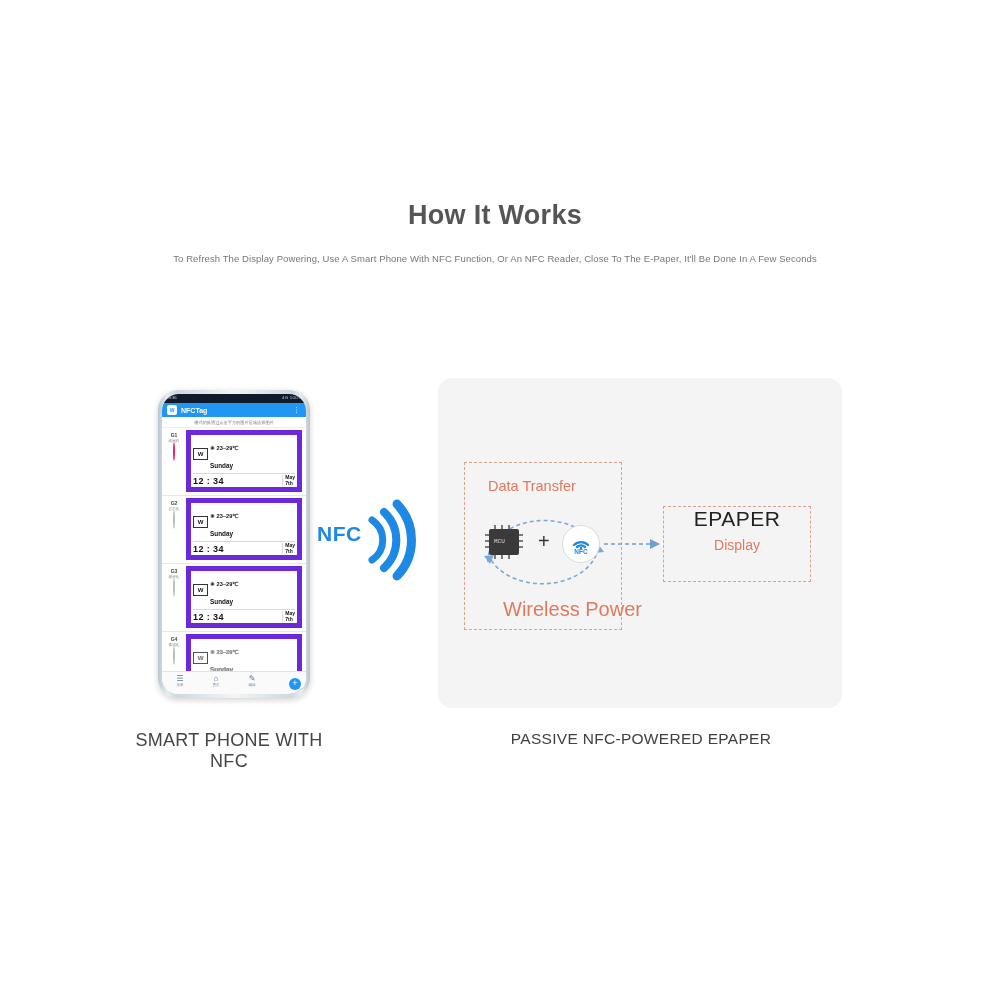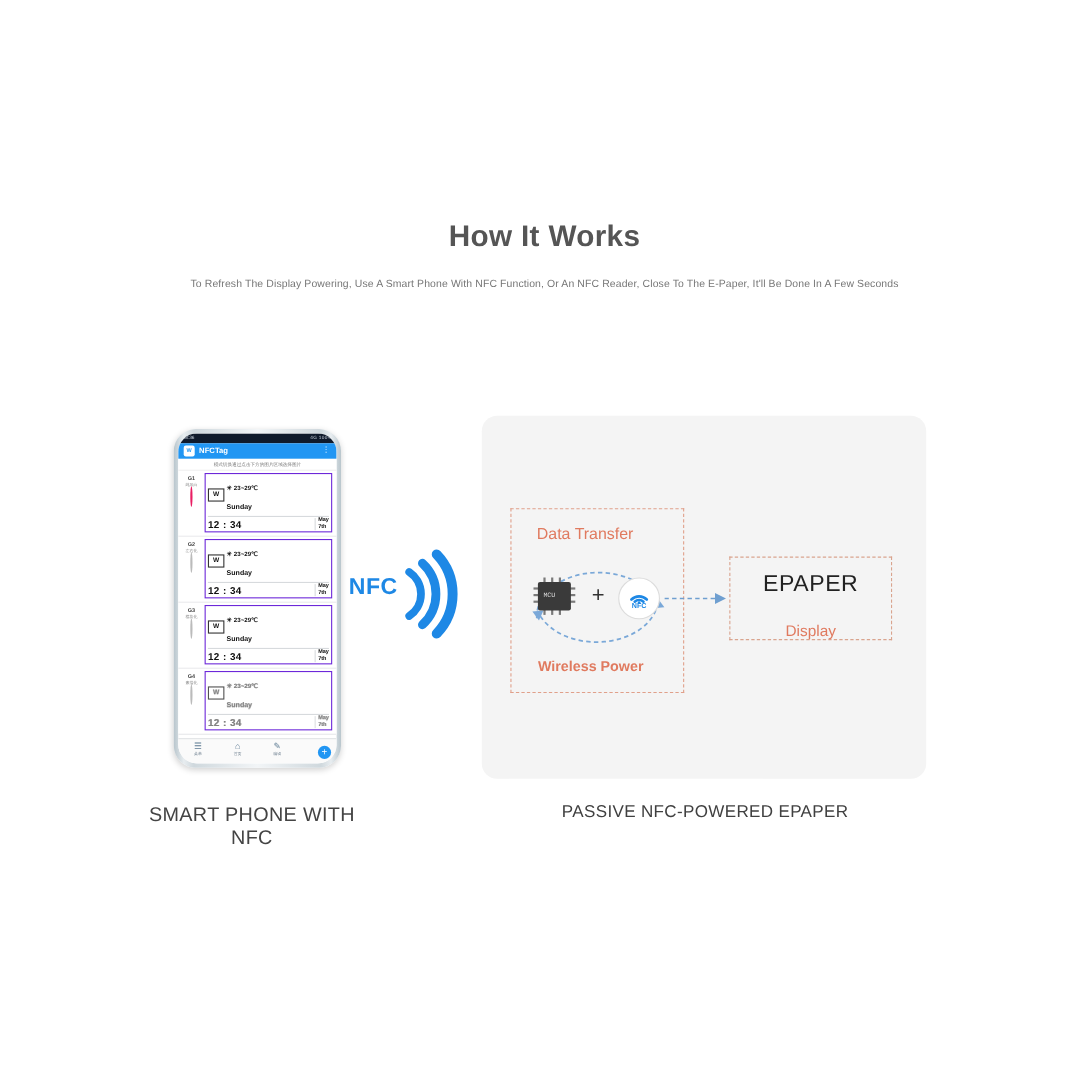--- a/index.html
+++ b/index.html
@@ -164,21 +164,21 @@
     margin: 3px auto 0 auto;
     box-sizing: border-box;
   }
   .gradio.on {
     border-color: #e91e63;
     background: radial-gradient(circle, #e91e63 45%, #fff 50%);
   }
   .gcard {
     flex: 1;
     margin-right: 4px;
-    border: 1px solid #6d28d9;
+    border: 5px solid #6d28d9;
     background: #fff;
     padding: 1px 2px;
   }
   .gcard-top {
     display: flex;
     align-items: center;
     gap: 2px;
     border-bottom: 1px solid #d7dadd;
     padding-bottom: 1px;
   }
@@ -312,25 +312,24 @@
   }
   .dt-label {
     position: absolute;
     left: 488px;
     top: 478px;
     font-size: 14.5px;
     color: #e07a5f;
   }
   .wp-label {
     position: absolute;
-    left: 489px;
+    left: 503px;
     top: 598px;
-    font-size: 13px;
+    font-size: 20px;
     color: #e07a5f;
-    font-weight: bold;
   }
   .chip {
     position: absolute;
     left: 485px;
     top: 525px;
     width: 38px;
     height: 34px;
   }
   .chip-body {
     position: absolute;
@@ -383,22 +382,21 @@
     position: absolute;
     left: 663px;
     top: 506px;
     width: 148px;
     height: 76px;
     border: 1px dashed #d9a48e;
     box-sizing: border-box;
     display: flex;
     flex-direction: column;
     align-items: center;
-    justify-content: flex-end;
-    gap: 16px;
+    justify-content: flex-start;
   }
   .epaper-title {
     font-size: 21px;
     color: #222;
     letter-spacing: 0.5px;
   }
   .epaper-sub {
     font-size: 14px;
     color: #e07a5f;
     margin-top: 6px;

